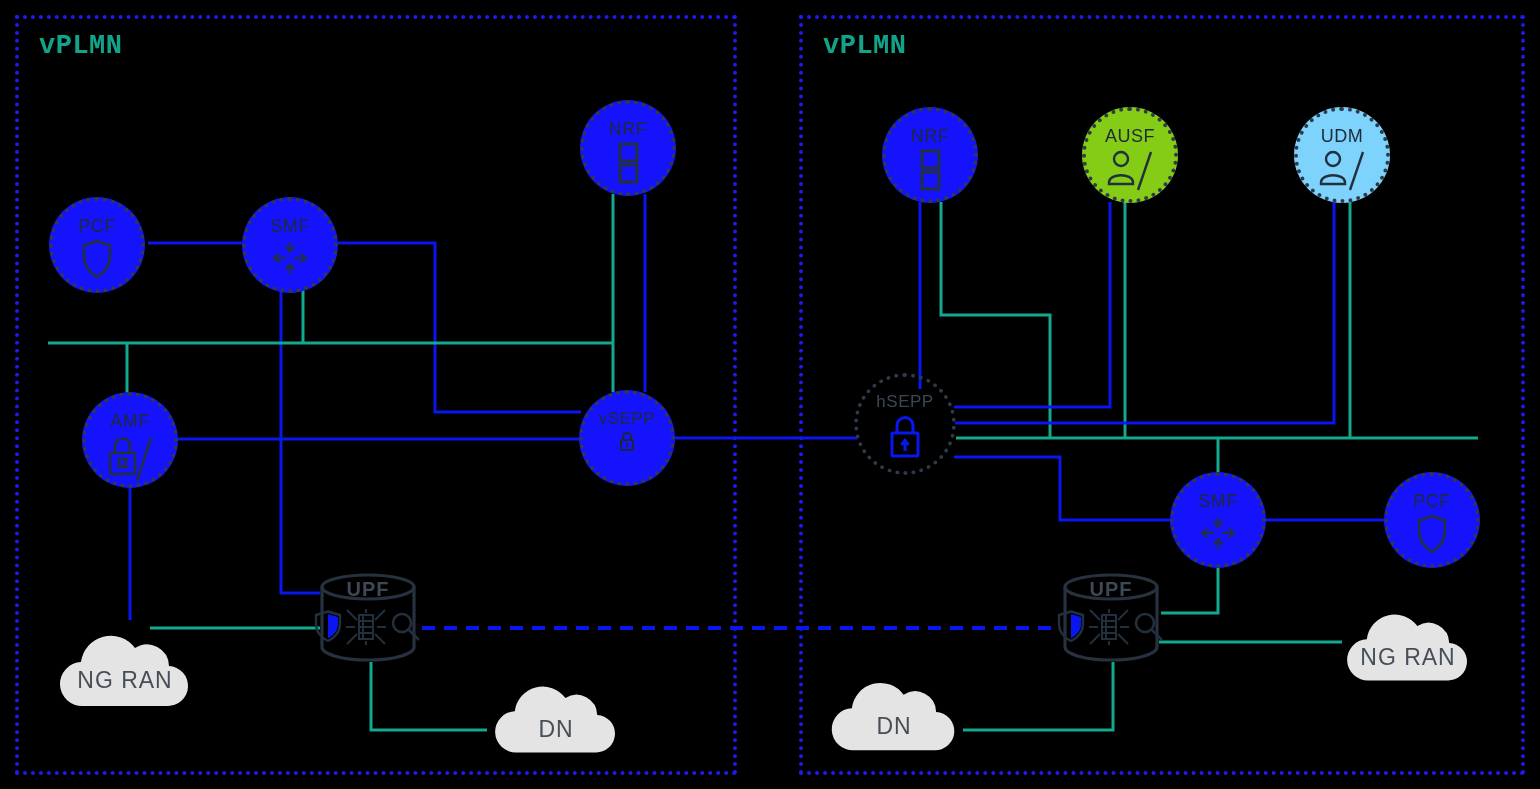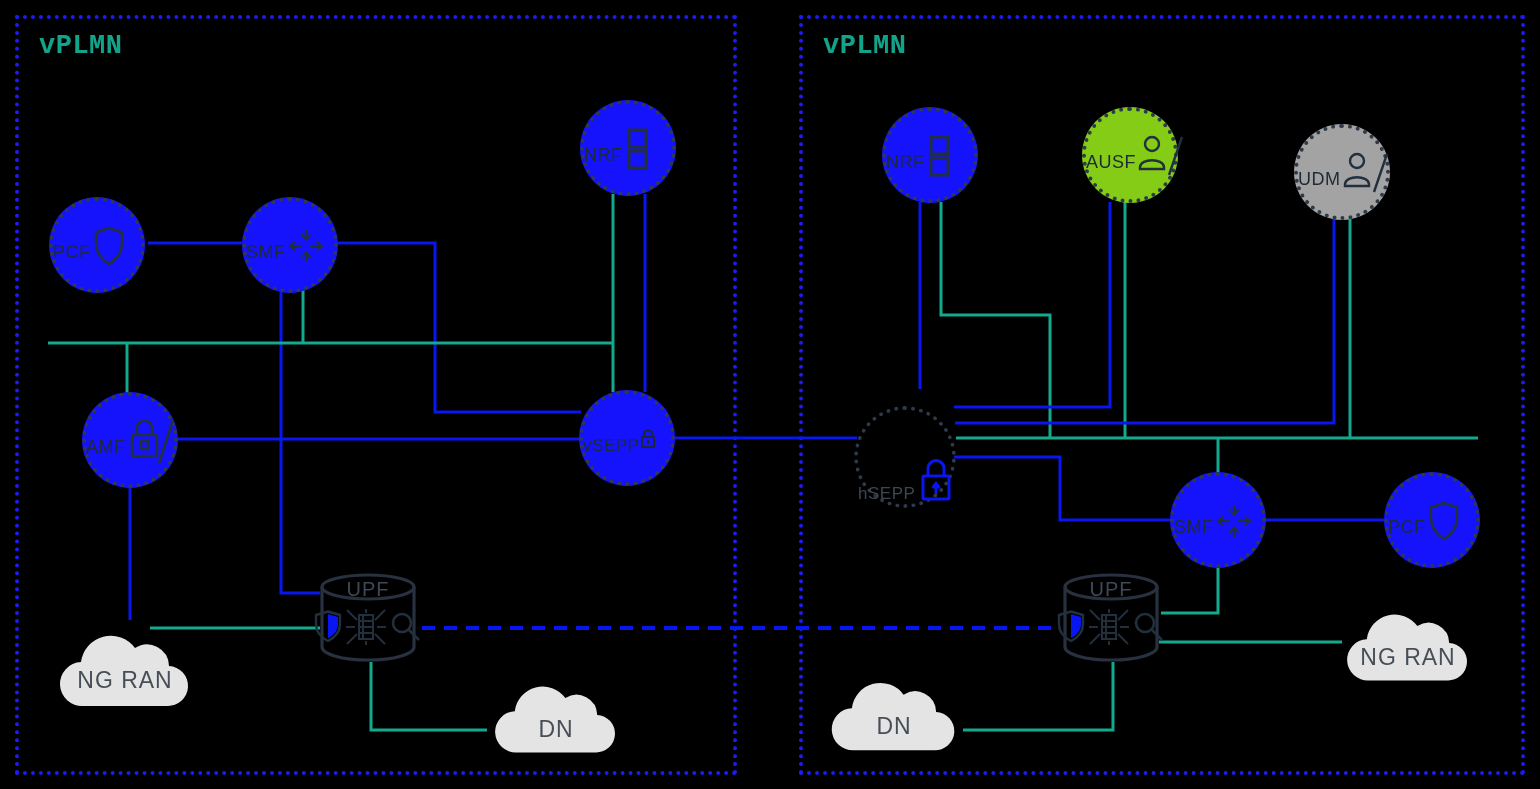--- a/index.html
+++ b/index.html
@@ -5,26 +5,26 @@
   html,body{margin:0;padding:0;background:#000;}
   #canvas{
     position:relative;width:1540px;height:789px;overflow:hidden;
     font-family:"Liberation Sans", sans-serif;background:#000;
   }
   .zone{position:absolute;border:4px dotted #1c1cf2;box-sizing:border-box;font-family:Liberation Mono, monospace;}
   .zone-label{position:absolute;top:12px;left:20px;font-size:27px;font-weight:bold;letter-spacing:.5px;}
   #edge-layer{position:absolute;left:0;top:0;}
   .nf-node{
     position:absolute;border-radius:50%;box-sizing:border-box;
-    border:4px dotted #2e3a49;display:flex;flex-direction:row;align-items:center;
+    border:4px dotted #2e3a49;display:flex;flex-direction:column;align-items:center;
   }
   .nf-label{font-size:18px;font-weight:500;margin-top:15px;letter-spacing:.5px;}
   .nf-icon{margin-top:1px;line-height:0;}
   .cyl-node{position:absolute;}
-  .cyl-label{position:absolute;width:100%;text-align:center;top:6px;font-size:20px;letter-spacing:1px;}
+  .cyl-label{position:absolute;width:100%;text-align:center;top:6px;font-size:20px;letter-spacing:1px;font-weight:bold;}
   .cyl-icons{position:absolute;width:100%;top:34px;display:flex;justify-content:center;align-items:center;gap:0px;line-height:0;}
   .cloud-node{position:absolute;}
   .cloud-label{position:absolute;width:100%;text-align:center;font-size:23px;letter-spacing:1px;}
 </style>
 </head>
 <body>
 
 <div id="canvas" style="background: rgb(0, 0, 0);">
     <div class="zone" style="left: 15px; top: 15px; width: 722px; height: 760px; border-color: rgb(28, 28, 242);">
       <span class="zone-label" style="color: rgb(18, 164, 139);">vPLMN</span>
@@ -105,21 +105,21 @@
     <div class="nf-node" style="left: 579px; top: 390px; width: 96px; height: 96px; border-color: rgb(46, 58, 73); background: rgb(20, 19, 251);">
       <span class="nf-label" style="color: rgb(30, 42, 54); font-size: 17px;">vSEPP</span>
       <span class="nf-icon"><svg width="18" height="24" viewBox="0 0 18 24">
           <g fill="none" stroke="#1c2733" stroke-width="2">
             <path d="M5 10 V7 a4 4 0 0 1 8 0 V10"></path>
             <rect x="3" y="10" width="12" height="10" rx="1"></rect>
             <line x1="9" y1="17" x2="9" y2="13"></line>
           </g>
         </svg></span>
     </div>
-    <div class="nf-node" style="left: 854px; top: 406px; width: 102px; height: 102px; border-color: rgb(46, 58, 73); background: transparent; align-items: flex-end;">
+    <div class="nf-node" style="left: 854px; top: 373px; width: 102px; height: 102px; border-color: rgb(46, 58, 73); background: transparent;">
       <span class="nf-label" style="color: rgb(61, 71, 82); font-size: 17px;">hSEPP</span>
       <span class="nf-icon"><svg width="42" height="48" viewBox="0 0 42 48">
           <g fill="none" stroke="#0817f0" stroke-width="3">
             <path d="M13 20 V12.5 a8 8 0 0 1 16 0 V20"></path>
             <rect x="8" y="20" width="26" height="23" rx="1"></rect>
             <line x1="21" y1="38" x2="21" y2="29"></line>
             <path d="M17.5 32 L21 27.5 L24.5 32"></path>
           </g>
         </svg></span>
     </div>
@@ -135,21 +135,21 @@
     <div class="nf-node" style="left: 1082px; top: 107px; width: 96px; height: 96px; border-color: rgb(46, 58, 73); background: #84cc16;">
       <span class="nf-label" style="color: rgb(30, 42, 54);">AUSF</span>
       <span class="nf-icon"><svg width="50" height="46" viewBox="0 0 50 46">
           <g fill="none" stroke="#22303e" stroke-width="2.4">
             <circle cx="16" cy="11" r="7"></circle>
             <path d="M4 34 C5 25 27 25 28 34 L28 36 H4 Z"></path>
             <line x1="33" y1="42" x2="46" y2="4"></line>
           </g>
         </svg></span>
     </div>
-    <div class="nf-node" style="left: 1294px; top: 124px; width: 96px; height: 96px; border-color: rgb(46, 58, 73); background: #a3a3a3; text-align: right;">
+    <div class="nf-node" style="left: 1294px; top: 107px; width: 96px; height: 96px; border-color: rgb(46, 58, 73); background: #7dd3fc; text-align: right;">
       <span class="nf-label" style="color: rgb(30, 42, 54);">UDM</span>
       <span class="nf-icon"><svg width="50" height="46" viewBox="0 0 50 46">
           <g fill="none" stroke="#22303e" stroke-width="2.4">
             <circle cx="16" cy="11" r="7"></circle>
             <path d="M4 34 C5 25 27 25 28 34 L28 36 H4 Z"></path>
             <line x1="33" y1="42" x2="46" y2="4"></line>
           </g>
         </svg></span>
     </div>
     <div class="nf-node" style="left: 1170px; top: 472px; width: 96px; height: 96px; border-color: rgb(46, 58, 73); background: rgb(20, 19, 251);">

